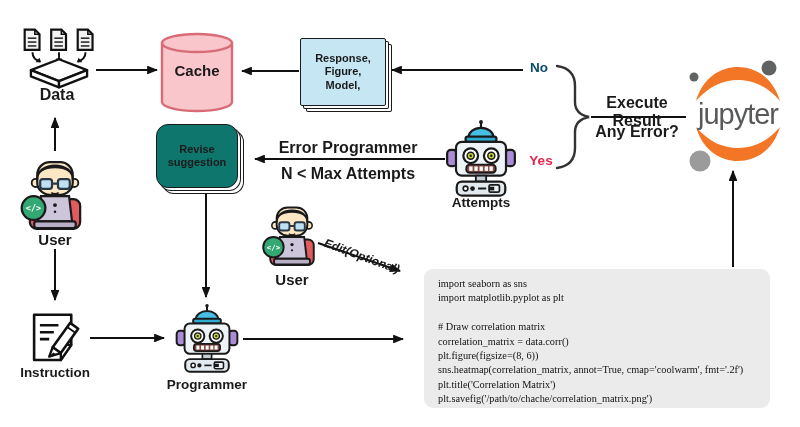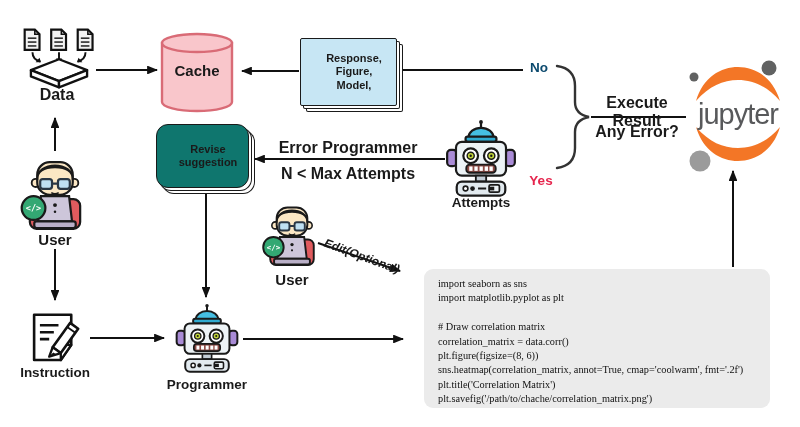--- a/index.html
+++ b/index.html
@@ -7,27 +7,26 @@
     position:relative;width:800px;height:427px;background:#ffffff;
     font-family:"Liberation Sans",sans-serif;color:#1a1a1a;overflow:hidden;
   }
   svg.icon{position:absolute;overflow:visible;}
   #connector-layer{position:absolute;left:0;top:0;width:800px;height:427px;}
   .lbl{position:absolute;font-weight:bold;text-align:center;letter-spacing:0;line-height:1.1;}
   .lbl-lg{font-size:16px;}
   .lbl-md{font-size:13.5px;}
   .lbl-sm{font-size:16px;}
   .green{color:#0c4a6e;}
-  .red{color:#e6254d;margin-top:20px;}
+  .red{color:#e6254d;}
   .stackbox{
     position:absolute;border:1.6px solid #1a1a1a;border-radius:2px;
     display:flex;flex-direction:column;align-items:center;justify-content:center;
     font-weight:bold;font-size:11px;line-height:1.2;text-align:center;
     box-shadow:3px 3px 0 -1px #fff,3px 3px 0 0 #1a1a1a,6px 6px 0 -1px #fff,6px 6px 0 0 #1a1a1a;
-    padding-left:11px;
   }
   #response-box{left:300px;top:38px;width:84px;height:66px;background:#c7e6f4;}
   #revise-box{left:156px;top:124px;width:80px;height:62px;background:#0f766e;border-radius:12px;}
   #code-block{
     position:absolute;left:412px;top:269px;width:346px;height:139px;
     background:#ebebeb;border-radius:9px;padding:8px 0 0 14px;box-sizing:border-box;
     font-family:"Liberation Serif",serif;font-size:10.3px;color:#111;margin-left:12px;
   }
   .code-line{height:14.4px;line-height:14.4px;white-space:nowrap;}
   #edit-optional{

